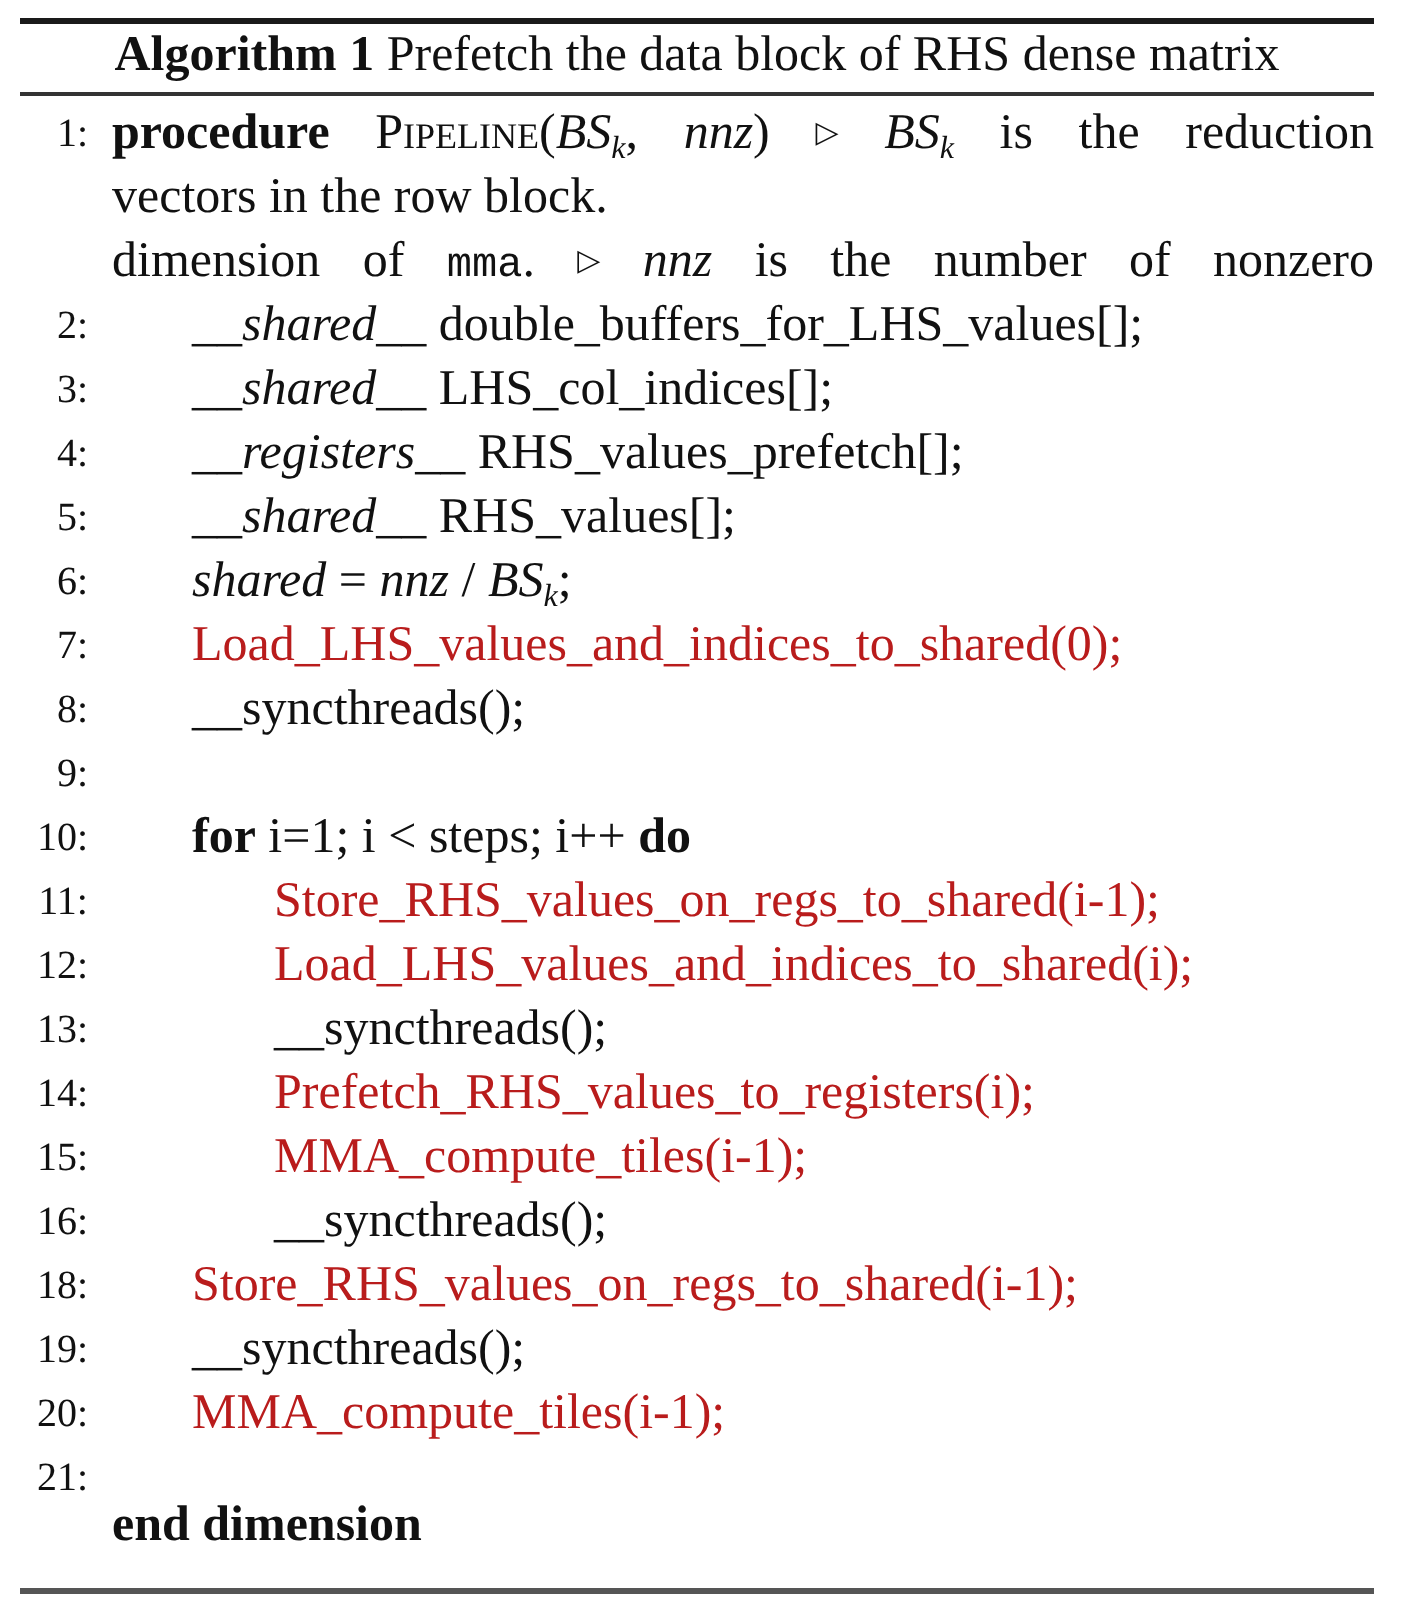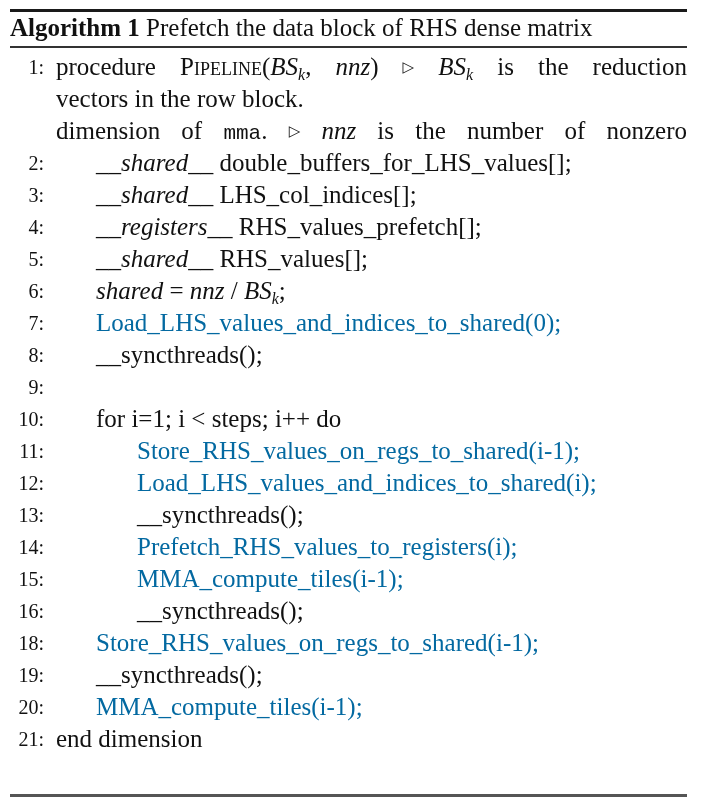--- a/index.html
+++ b/index.html
@@ -1,34 +1,34 @@
 <!DOCTYPE html>
 <html><head>
 <meta charset="utf-8">
 <style>
   html, body { margin:0; padding:0; background:#ffffff; }
   body { width:705px; height:807px; position:relative; overflow:hidden;
          font-family:"Liberation Serif", serif; color:#111; }
   .algo { position:absolute; left:10px; top:9px; width:677px; }
   .rule-top { height:3px; background:#1a1a1a; }
-  .title { font-size:25px; line-height:32px; height:34px; padding-left:0; white-space:nowrap; }
+  .title { font-size:25px; line-height:32px; height:34px; padding-left:0; white-space:nowrap;text-align:center; }
   .title b { font-weight:bold; }
   .rule-mid { height:2px; background:#333; }
   .rows { padding-top:3px; }
   .row { position:relative; font-size:25px; line-height:32px; white-space:nowrap; }
   .num { position:absolute; left:0; width:34px; text-align:right; font-size:20px; }
   .code { position:absolute; left:0;text-align:right; }
   .l0 { left:46px; }
   .l1 { left:86px; }
   .l2 { left:127px; }
-  .kw { font-weight:normal; }
+  .kw { font-weight:bold;margin-top:24px; }
   .fn { font-variant:small-caps; }
   .it { font-style:italic; }
   .tt { font-family:"Liberation Mono", monospace; font-size:21px; }
-  .blue { color:#0369a1; }
+  .blue { color:#b91c1c; }
   .tri { font-size:15px; display:inline-block; transform:translateY(-3px); }
   sub { font-size:16px; font-style:italic; vertical-align:-5px; line-height:0; }
   .wrap-row { height:96px; }
   .wrap-row .code { width:631px; white-space:normal; text-align:justify; text-align-last:justify; }
   .wl { display:block; height:32px; text-align-last:justify; }
   .wl.last { text-align-last:left; }
   .rule-bot { position:absolute; left:10px; top:794px; width:677px; height:3px; background:#555; }
   .watermark { position:absolute; right:18px; top:804px; font-family:"DejaVu Sans", sans-serif;
                font-size:19px; color:#c8c8c8; }
 </style>

